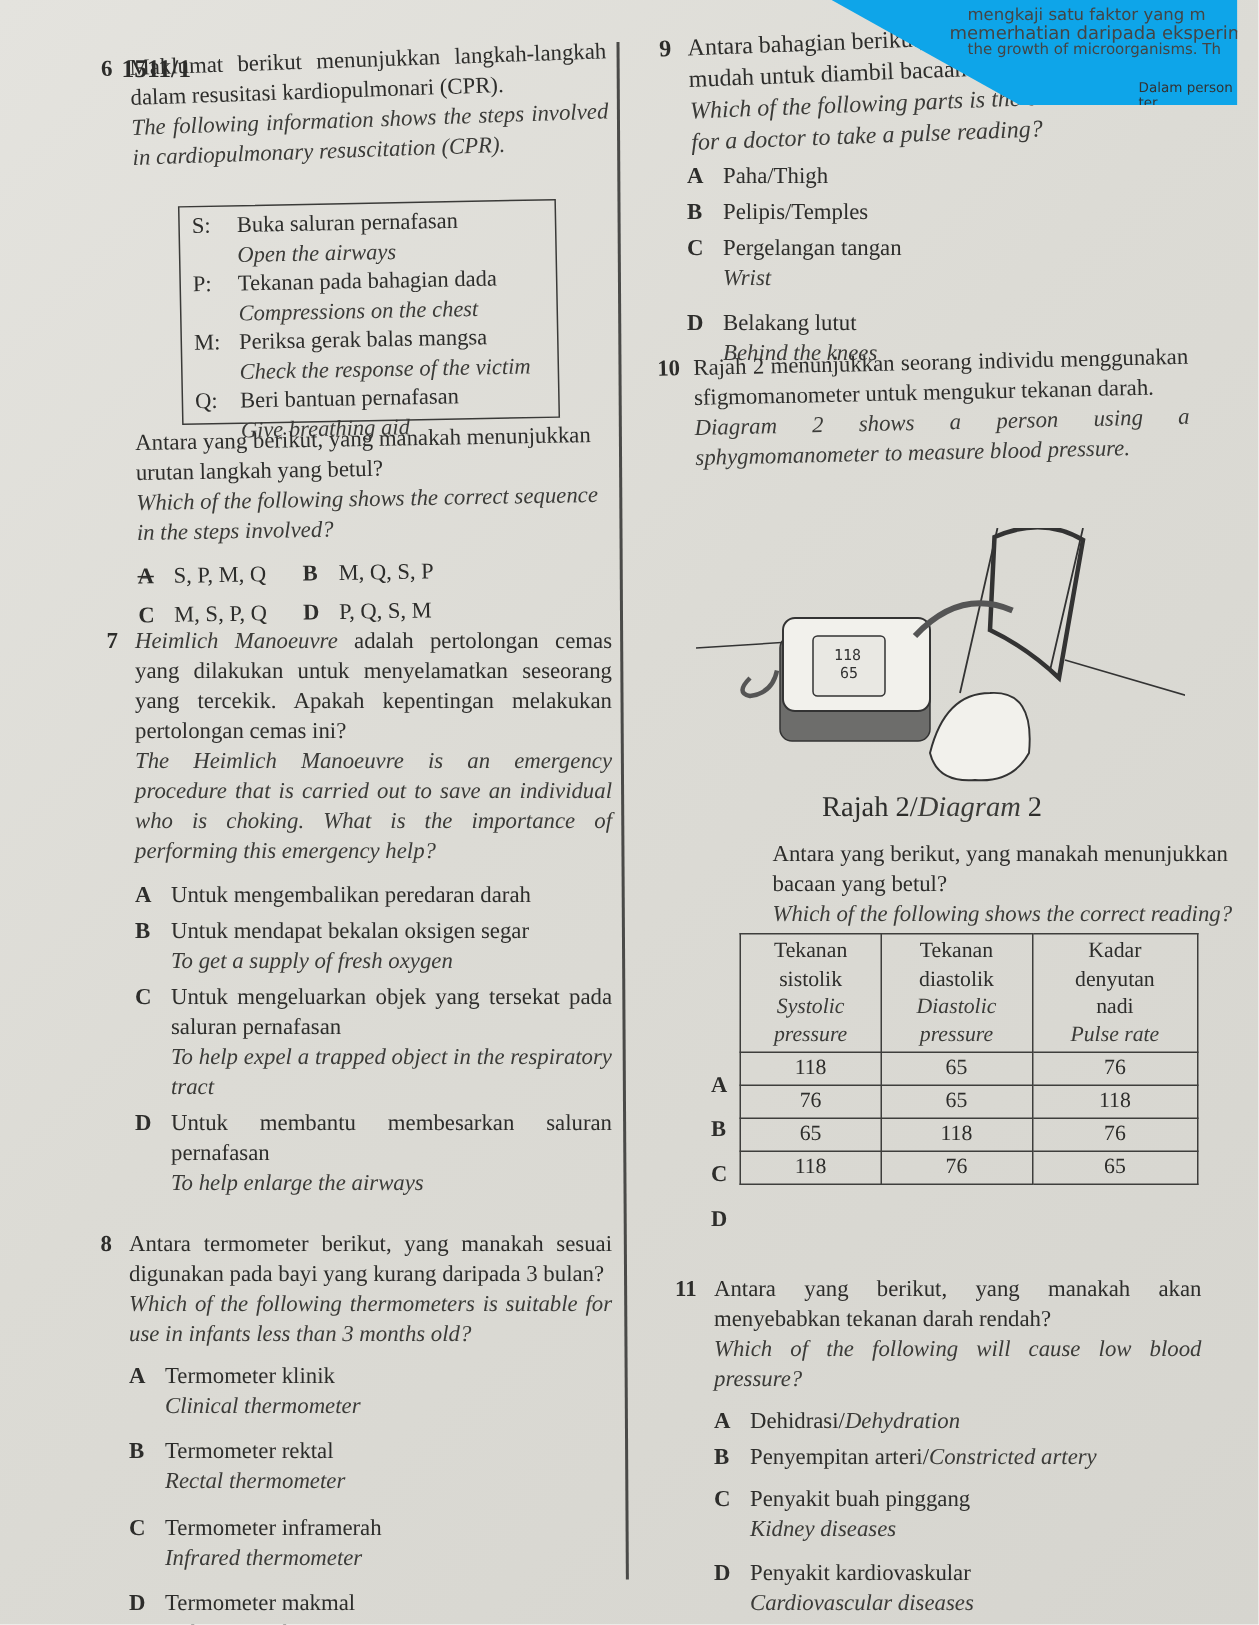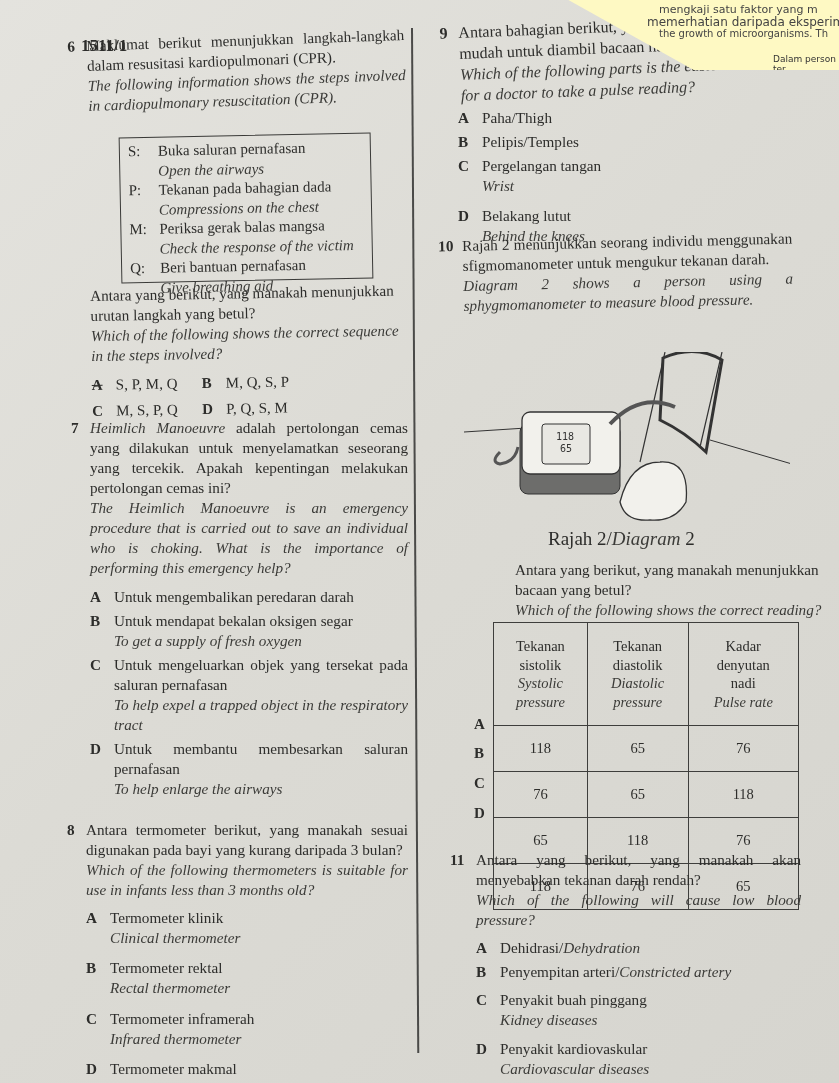--- a/index.html
+++ b/index.html
@@ -15,24 +15,24 @@
   .qn { font-weight:bold; position:absolute; left:-19px; top:0; }
   .it { font-style:italic; color:#3b3b38; }
   .opt { position:relative; padding-left:24px; margin-top:4px; }
   .ol { position:absolute; left:0; top:0; font-weight:bold; }
   .just { text-align:justify; text-align-last:auto; }
   .box { position:absolute; left:120px; top:135px; width:252px; height:146px; border:1.5px solid #3a3a38; font-size:15px; line-height:1.3; padding:4px 8px; box-sizing:border-box; transform: rotate(-1.1deg); }
   .box .row { position:relative; padding-left:30px; }
   .box .row .k { position:absolute; left:0; top:0; }
   .mcq-grid { display:grid; grid-template-columns: 110px 130px; row-gap:2px; font-size:15px; }
   table.bp { border-collapse:collapse; font-size:14.5px; position:absolute; left:493px; top:622px; width:306px; }
-  table.bp td, table.bp th { border:1.5px solid #3e3e3c; text-align:center; padding:14px 4px; font-weight:normal; }
+  table.bp td, table.bp th { border:1.5px solid #3e3e3c; text-align:center; padding:2px 4px; font-weight:normal; }
   table.bp th { line-height:1.28; font-size:14.5px; }
   .rl { position:absolute; font-weight:bold; font-size:15px; left:474px; }
-  .overlay { position:absolute; right:0; top:0; width:330px; height:70px; background:#fef9c3; clip-path: polygon(18% 0, 100% 0, 100% 100%, 56% 100%); font-family:"DejaVu Sans", sans-serif; }
+  .overlay { position:absolute; right:14px; top:0; width:330px; height:70px; background:#0ea5e9; clip-path: polygon(18% 0, 100% 0, 100% 100%, 56% 100%); font-family:"DejaVu Sans", sans-serif; }
   .ov-t { position:absolute; font-size:11px; color:#444; white-space:nowrap; }
   .sans-note { font-family:"DejaVu Sans", sans-serif; font-size:9px; color:#333; position:absolute; }
 </style>
 </head>
 <body>
 
 <div class="divider"></div>
 
 <div class="abs pgcode">1511/1</div>
 

